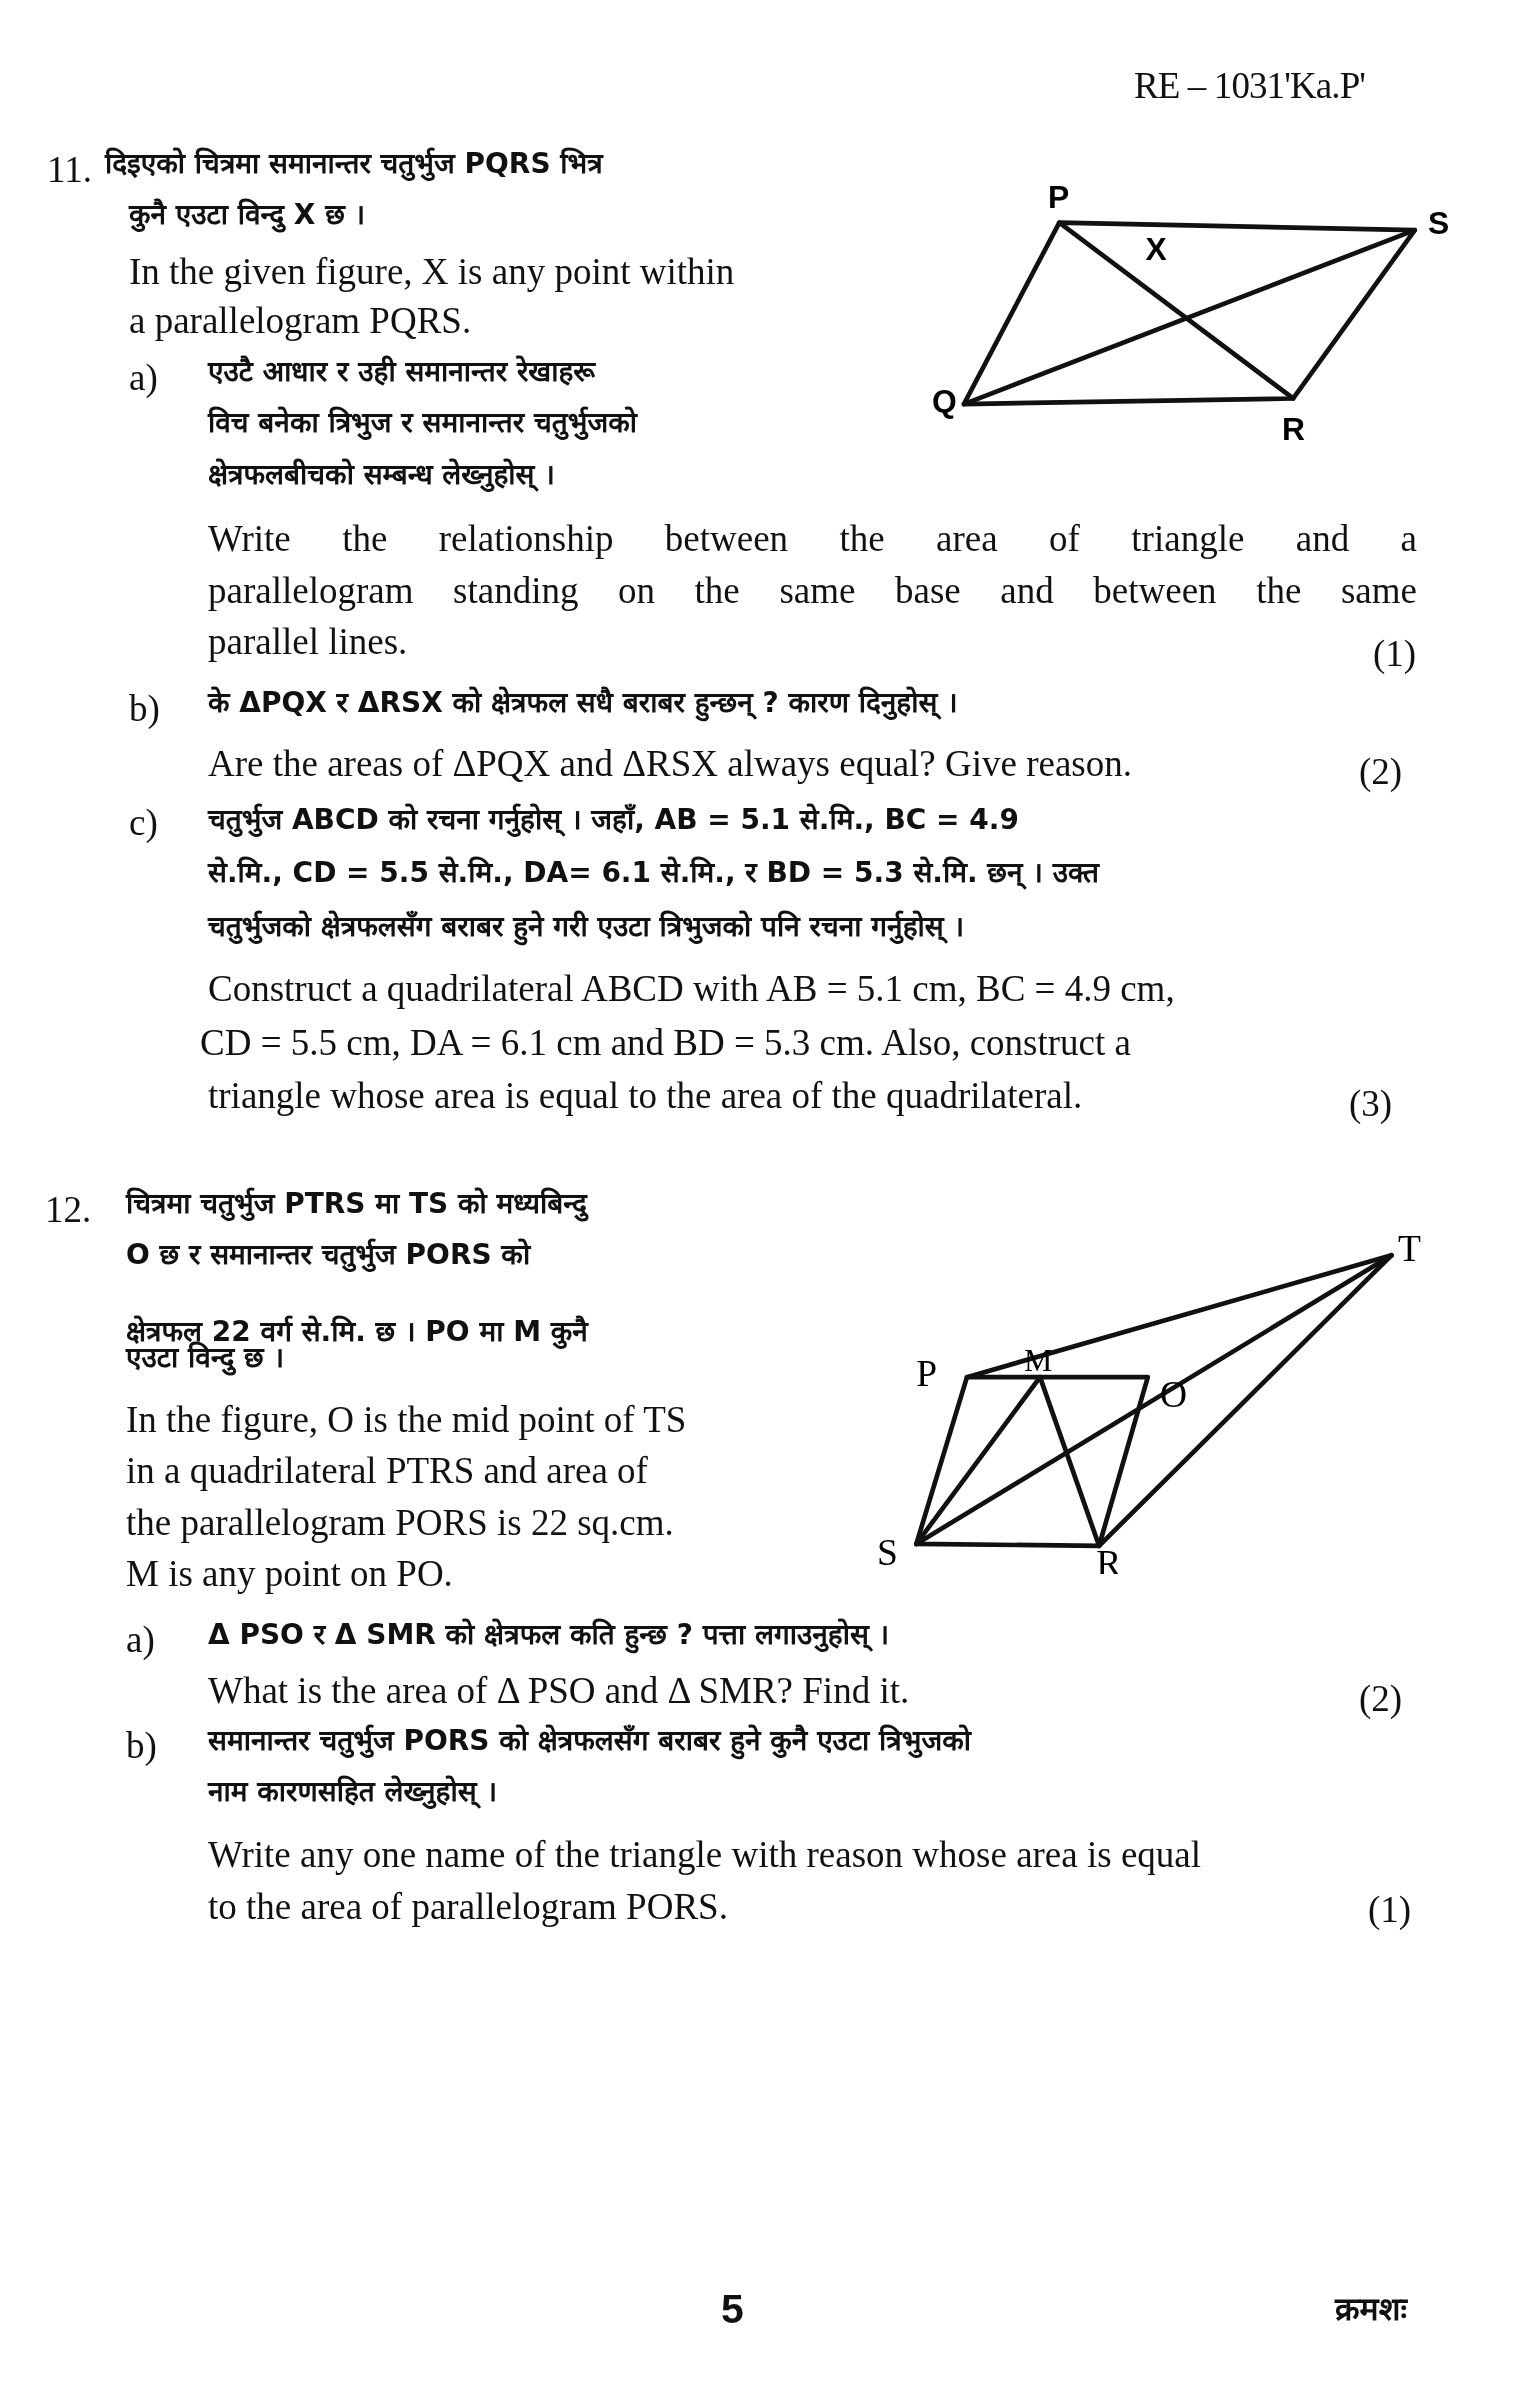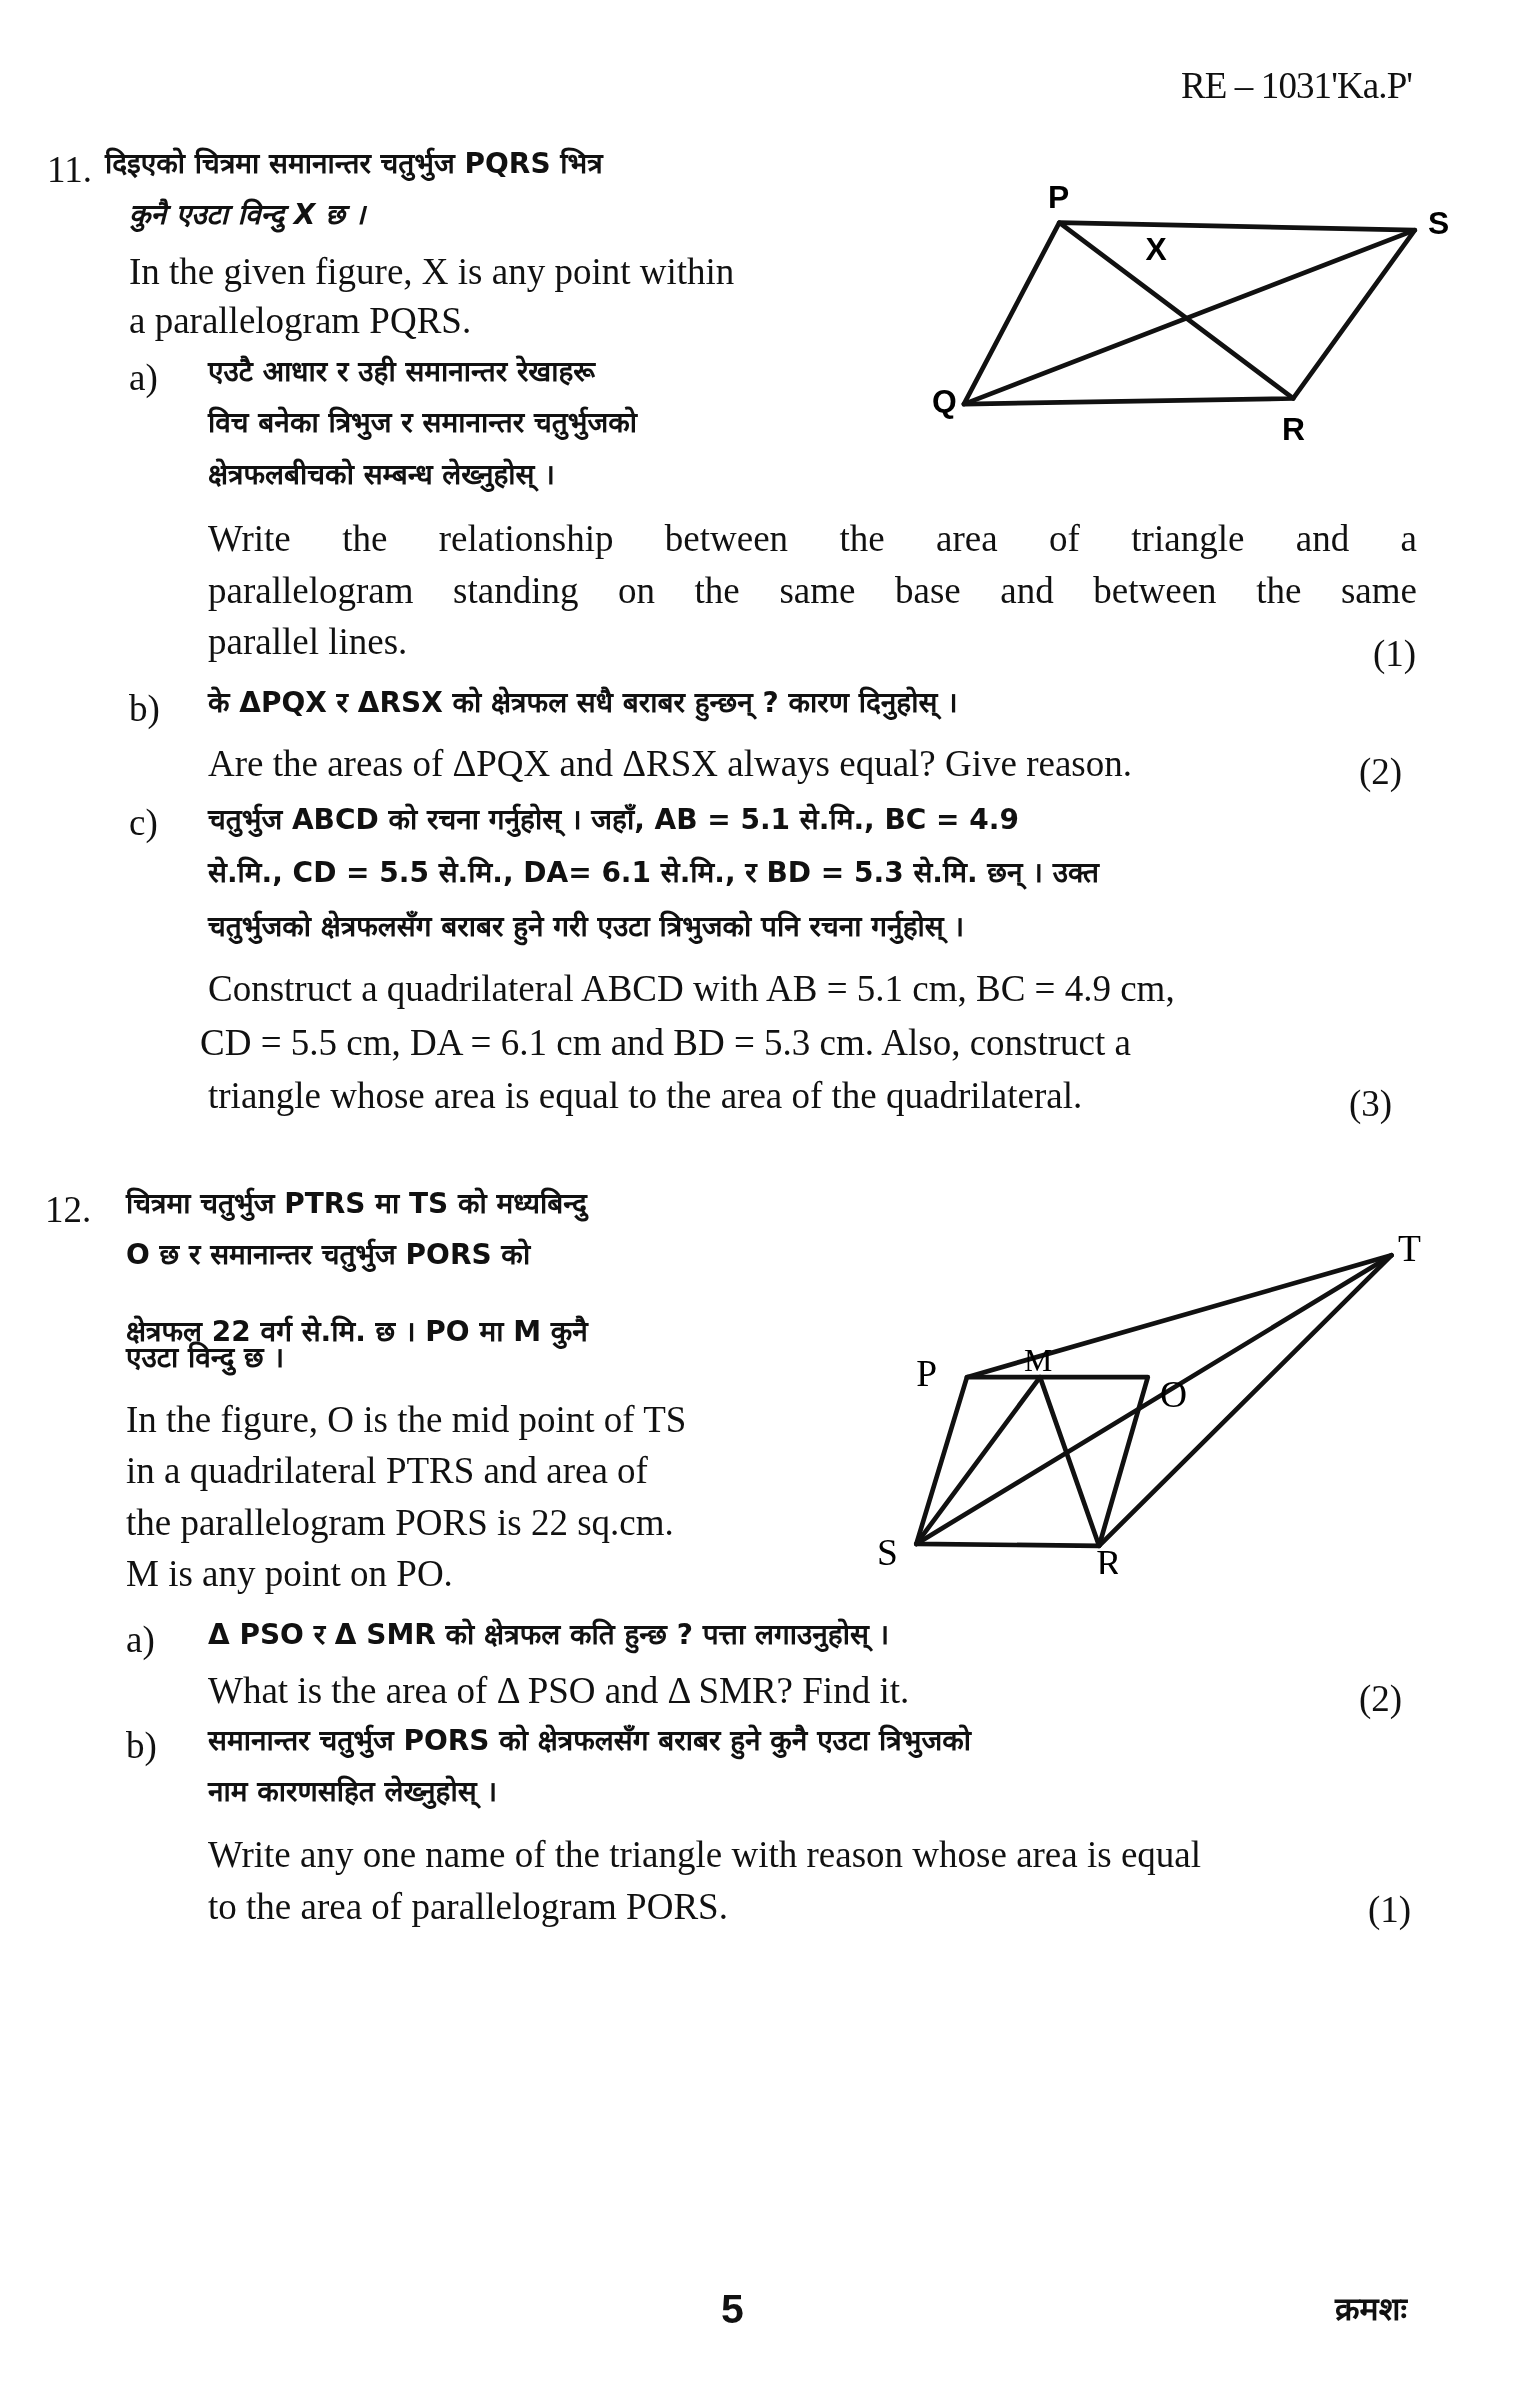--- a/index.html
+++ b/index.html
@@ -1,40 +1,40 @@
 <!DOCTYPE html>
 <html style="font-size:15px"><head>
 <meta charset="utf-8">
 <style>
   html, body { margin:0; padding:0; background:#ffffff; }
   body { width:1516px; height:2399px; position:relative; overflow:hidden;
          font-family:"Liberation Serif", "DejaVu Serif", serif; color:#111; }
   .abs { position:absolute; }
-  .code { left:1134px; top:64px; font-size:37px; letter-spacing:-0.9px;margin-left:47px; }
+  .code { left:1134px; top:64px; font-size:37px; letter-spacing:-0.9px; }
   .qnum { font-size:37px; }
   .line { position:absolute; font-size:36px; white-space:nowrap; line-height:1; }
   .dev { font-family:"DejaVu Sans", sans-serif; font-size:28px; font-weight:bold; }
   .en { font-family:"Liberation Serif", serif; font-size:37px;text-align:center; }
   .justify { width:1209px; text-align:justify; text-align-last:justify; white-space:normal; }
   .marks { position:absolute; font-size:37px; }
   .part-label { position:absolute; font-size:37px; }
   svg text { font-family:"Liberation Sans", sans-serif; font-weight:bold; }
   .fig2 text { font-family:"Liberation Serif", serif; font-weight:normal; }
   .pageno { left:721px; top:2286px; font-size:41px; font-family:"Liberation Sans", sans-serif; font-weight:bold; }
   .cont { left:1335px; top:2286px; font-size:32px; font-family:"DejaVu Sans", sans-serif; font-weight:bold; }
 </style>
 </head>
 <body>
 
 <div class="abs code">RE – 1031'Ka.P'</div>
 
 <div>
   <div class="abs qnum" style="left:47px; top:148px;">11.</div>
   <div class="line dev" style="left:105px; top:150px;">दिइएको चित्रमा समानान्तर चतुर्भुज PQRS भित्र</div>
-  <div class="line dev" style="left:129px; top:201px;font-style:italic;">कुनै एउटा विन्दु X छ ।</div>
+  <div class="line dev" style="left:129px; top:201px;">कुनै एउटा विन्दु X छ ।</div>
   <div class="line en" style="left:129px; top:253px;">In the given figure, X is any point within</div>
   <div class="line en" style="left:129px; top:302px;">a parallelogram PQRS.</div>
 
   <svg class="abs" style="left:928px; top:159px;" width="562" height="290" viewBox="0 0 600 310">
     <g stroke="#111" stroke-width="5" fill="none" stroke-linecap="round" stroke-linejoin="round">
       <polygon points="140,68 520,76 390,256 38,262"></polygon>
       <line x1="140" y1="68" x2="390" y2="256"></line>
       <line x1="38" y1="262" x2="520" y2="76"></line>
     </g>
     <text x="128" y="52" font-size="34">P</text>

